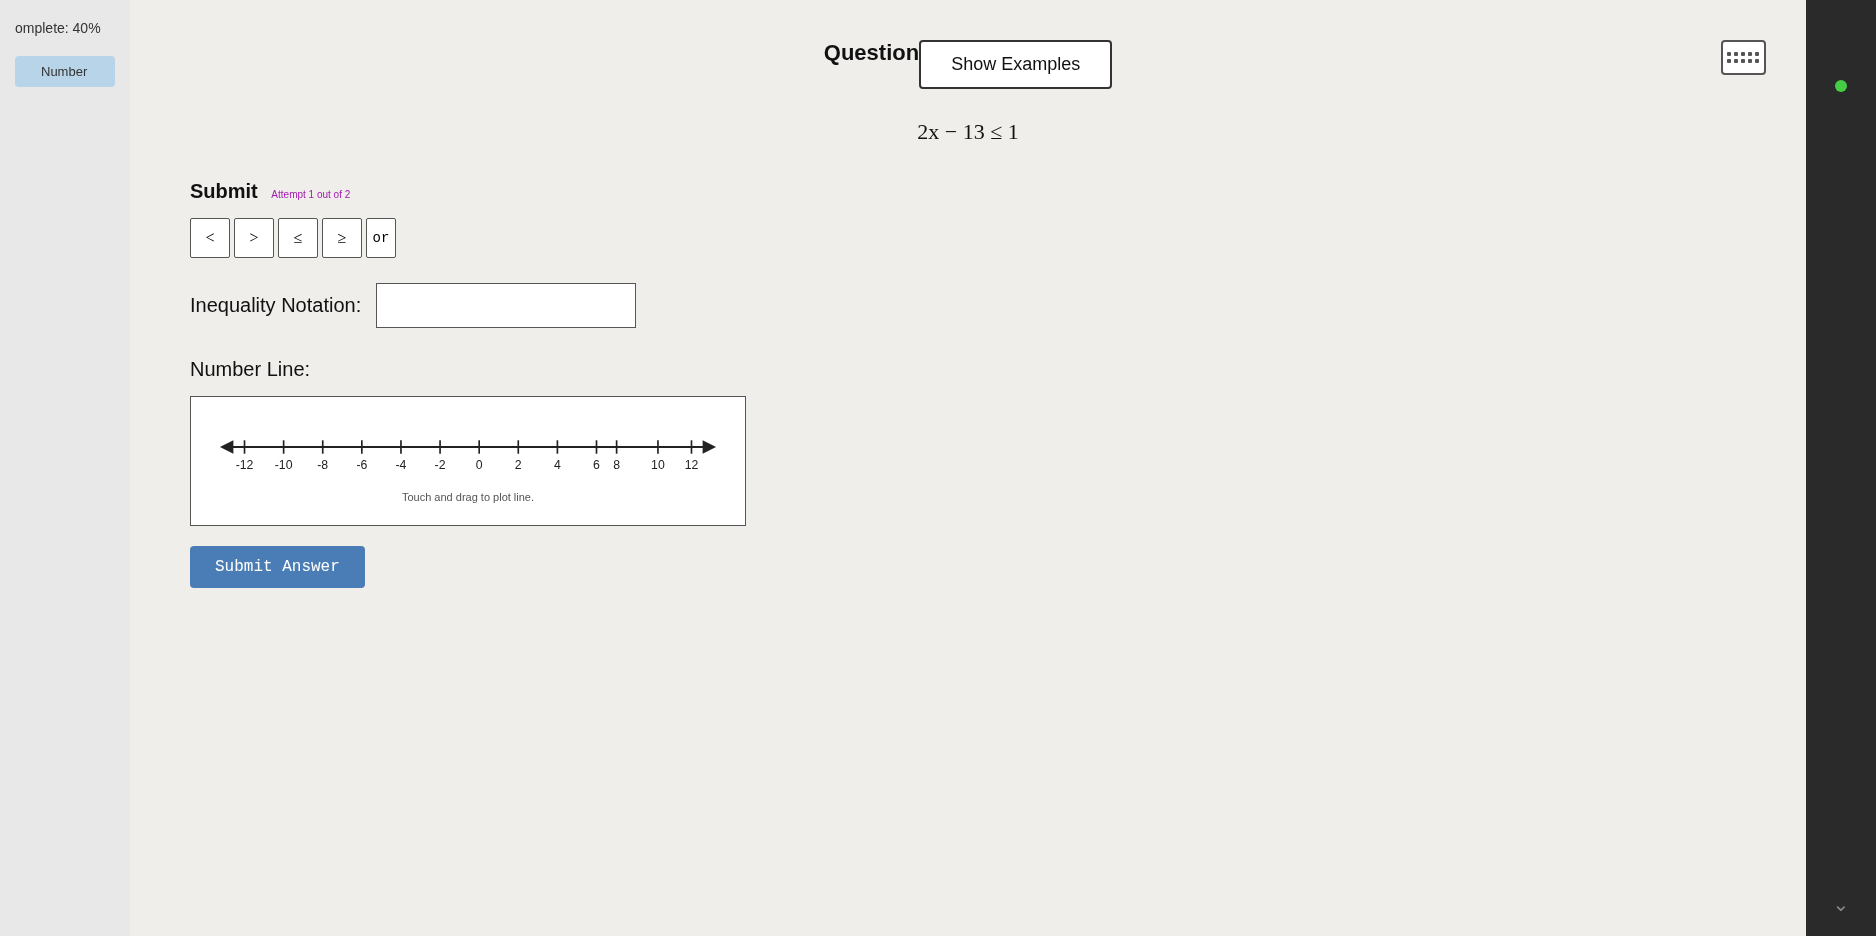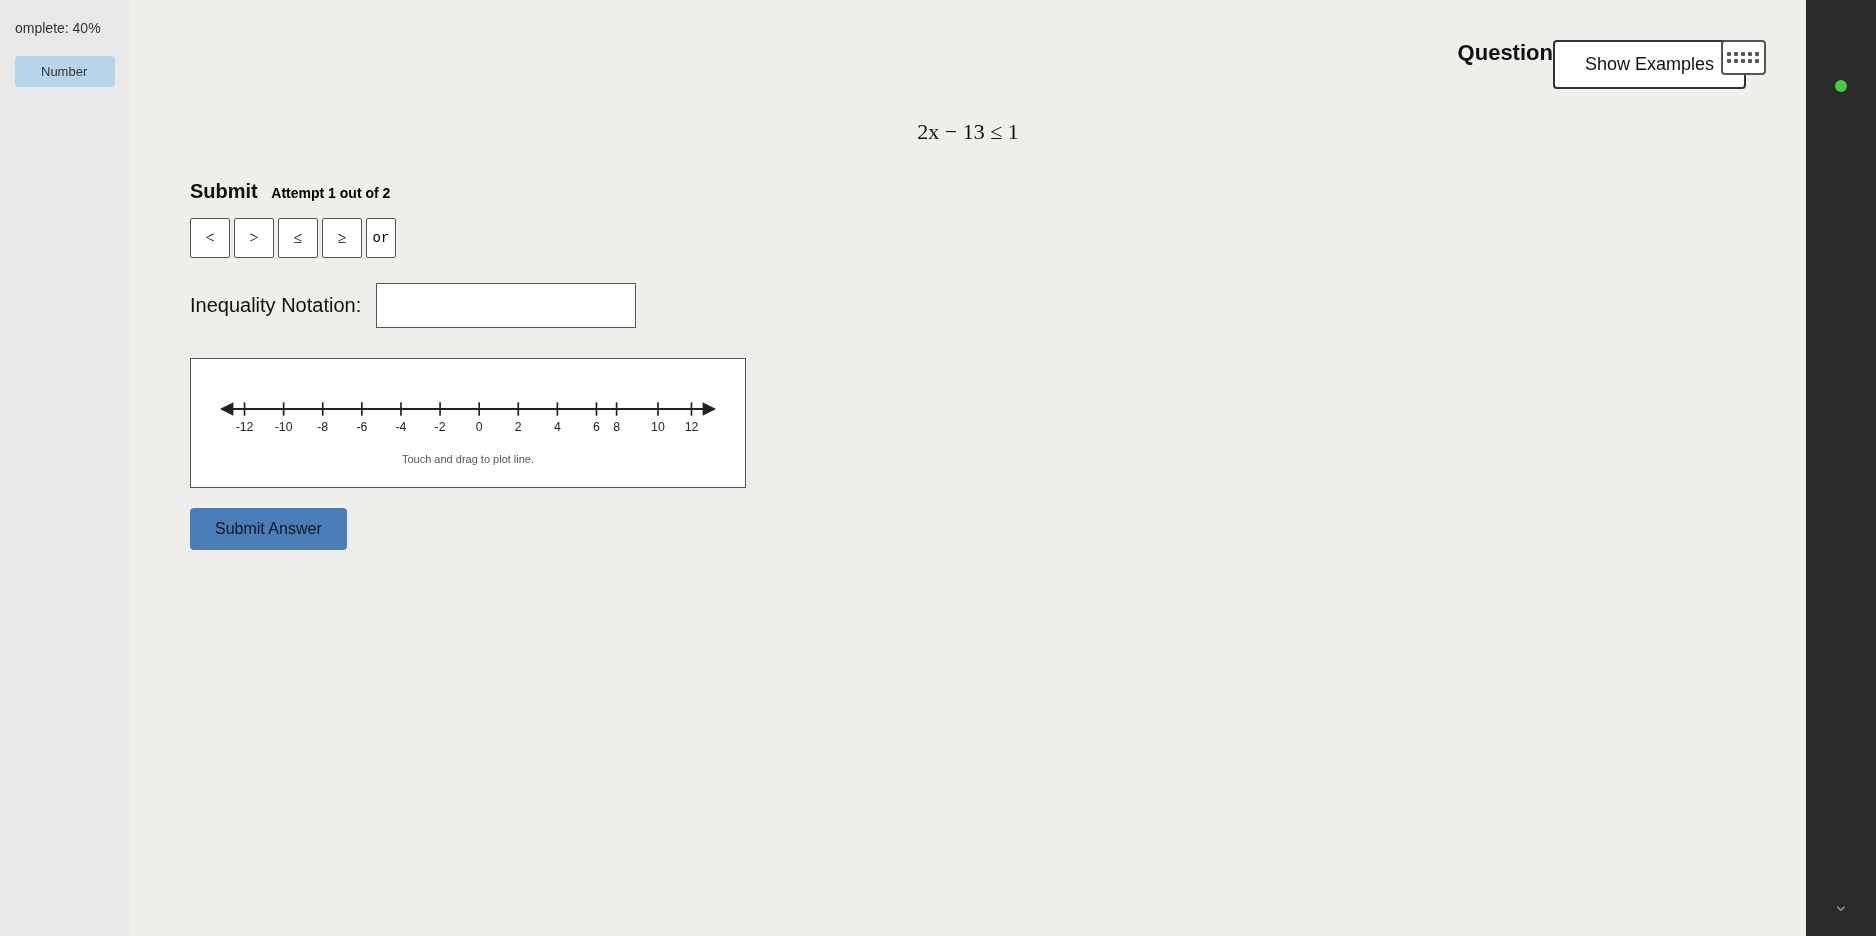--- a/index.html
+++ b/index.html
@@ -35,21 +35,21 @@
     }
     .main-content {
       flex: 1;
       background: #f0eeeb;
       padding: 40px 60px;
       overflow-y: auto;
       position: relative;
     }
     .header-row {
       display: flex;
-      justify-content: flex-end;
+      justify-content: center;
       align-items: flex-start;
       margin-bottom: 30px;
     }
     .question-label {
       font-size: 22px;
       font-weight: bold;
       color: #111;
       font-family: Arial, sans-serif;
     }
     .show-examples-btn {
@@ -78,23 +78,23 @@
     .answer-header {
       font-size: 20px;
       font-family: Arial, sans-serif;
       color: #111;
       margin-bottom: 15px;
     }
     .answer-header strong {
       font-weight: bold;
     }
     .answer-attempt {
-      font-size: 14px;
-      font-weight: bold;
-      color: #000000;
+      font-size: 10px;
+      font-weight: normal;
+      color: #a21caf;
       margin-left: 8px;
     }
     .symbol-buttons {
       display: flex;
       gap: 4px;
       margin-bottom: 25px;
     }
     .sym-btn {
       border: 1.5px solid #555;
       background: white;
@@ -152,25 +152,25 @@
     }
     .touch-drag-text {
       text-align: center;
       font-size: 11px;
       color: #555;
       font-family: Arial, sans-serif;
       margin-top: 5px;
     }
     .submit-btn {
       background: #4a7cb5;
-      color: #0f172a;
+      color: #ffffff;
       border: none;
       padding: 12px 25px;
       font-size: 16px;
-      font-family: Liberation Sans, sans-serif;
+      font-family: Liberation Mono, monospace;
       cursor: pointer;
       border-radius: 4px;
     }
     .keyboard-icon {
       position: absolute;
       top: 40px;
       right: 40px;
       width: 45px;
       height: 35px;
       border: 2px solid #555;
@@ -269,20 +269,21 @@
     <button class="sym-btn or-btn">or</button>
   </div>
 
   
   <div class="inequality-notation-row">
     <span>Inequality Notation:</span>
     <input class="notation-input" type="text" style="">
   </div>
 
   
+  <div class="number-line-label">Number Line:</div>
 
   <div class="number-line-container">
     <svg class="number-line-svg" viewBox="0 0 460 60">
 
       <polygon points="8,30 20,24 20,36" fill="#222"></polygon>
 
       <polygon points="452,30 440,24 440,36" fill="#222"></polygon>
 
       <line x1="15" y1="30" x2="445" y2="30" stroke="#222" stroke-width="2"></line>
 

